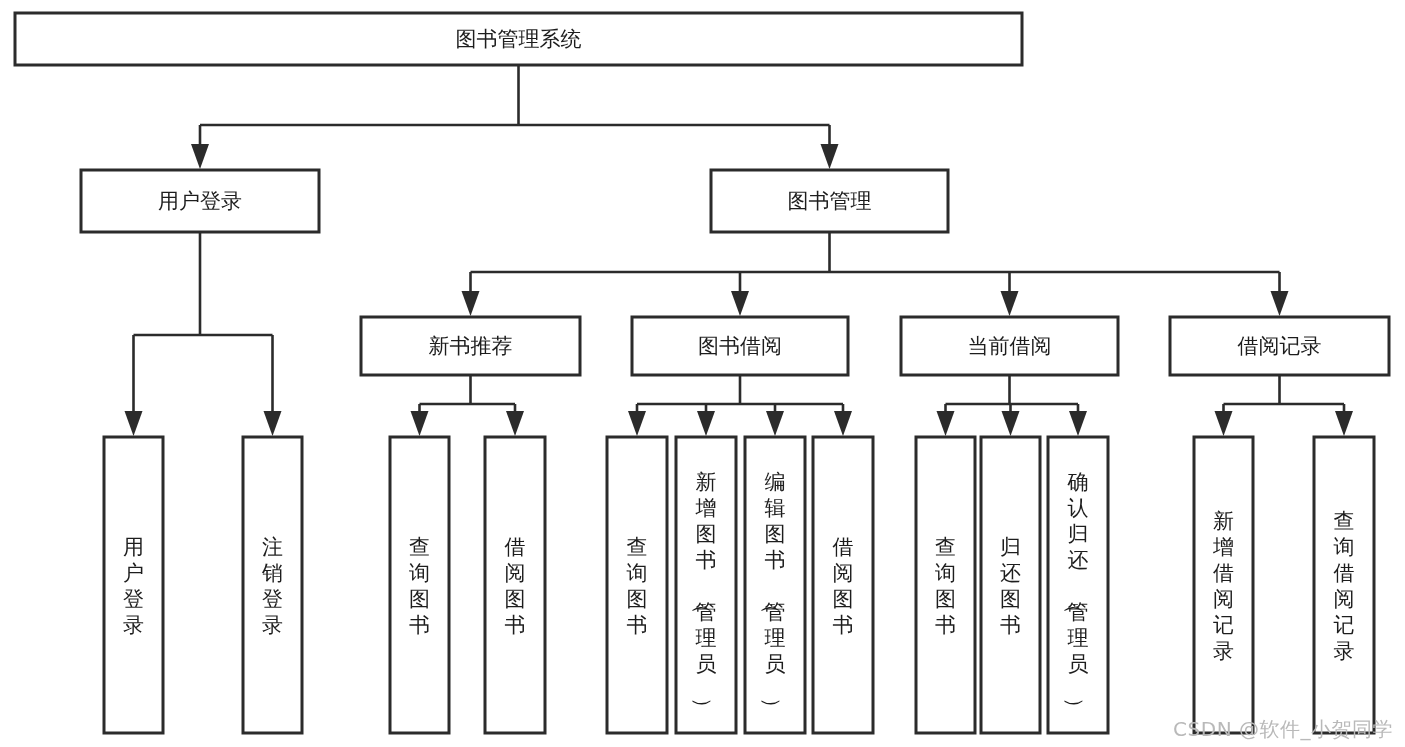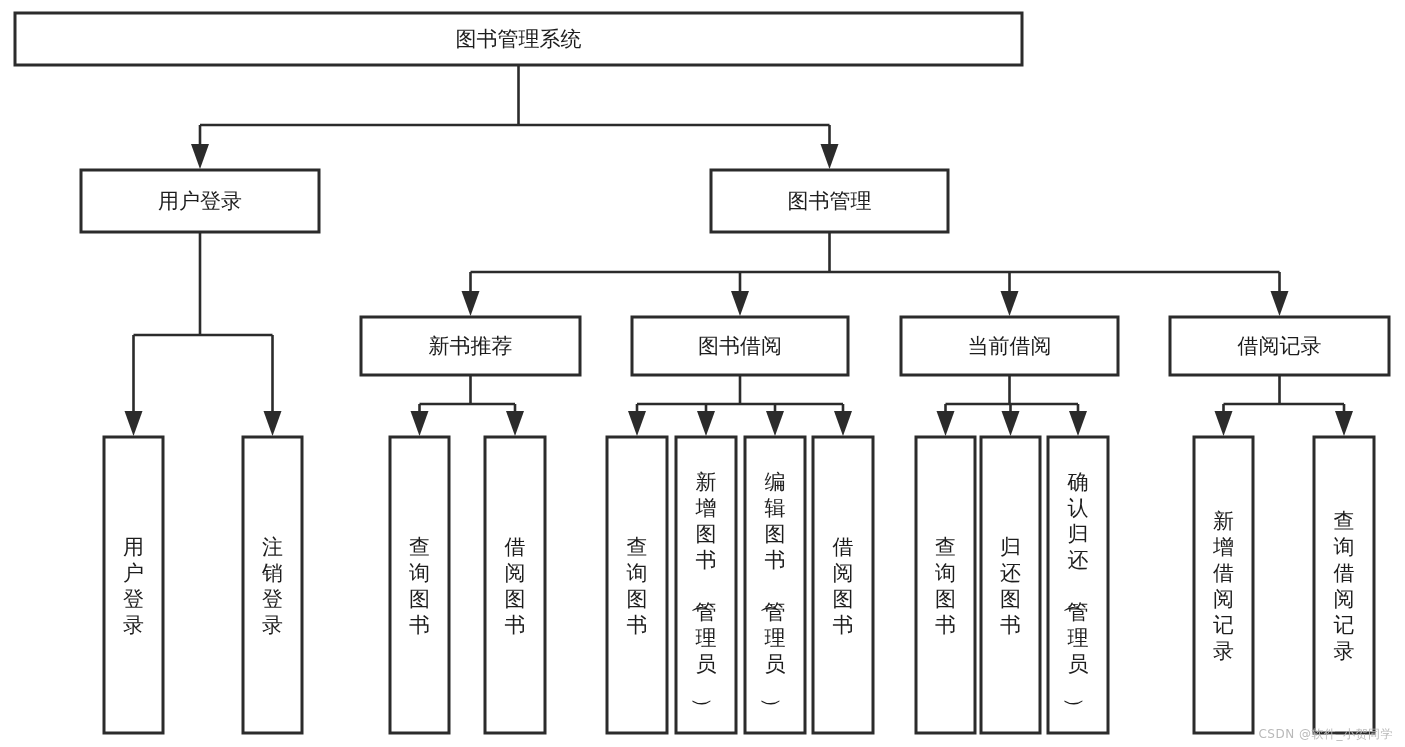--- a/index.html
+++ b/index.html
@@ -55,21 +55,21 @@
     font-family: "DejaVu Sans", "Liberation Sans", sans-serif;
     font-size: 21px;
     fill: #1d1d1d;
     text-anchor: middle;
   }
   .watermark {
     position: absolute;
     right: 12px;
     bottom: 4px;
     font-family: "DejaVu Sans", "Liberation Sans", sans-serif;
-    font-size: 12px;
+    font-size: 20px;
     color: #b9b9b9;
     letter-spacing: 0.5px;
     white-space: nowrap;
     user-select: none;
   }
 </style>
 </head>
 <body>
 
 <div id="diagram-root">

